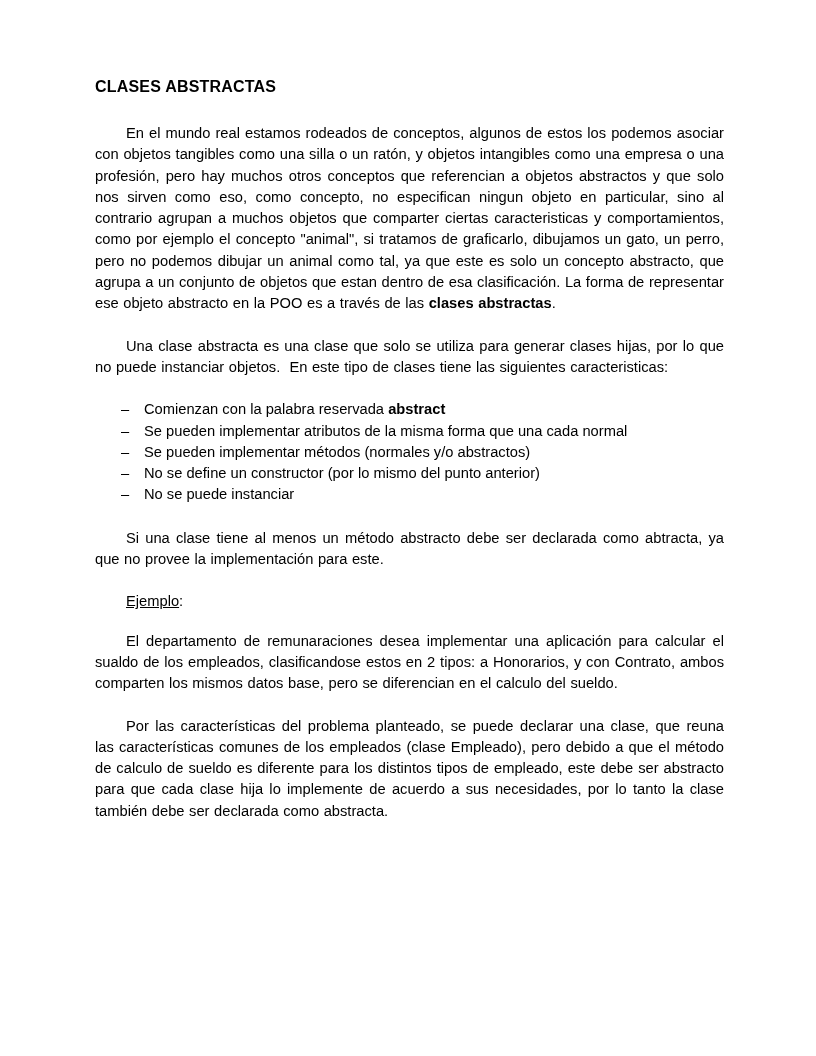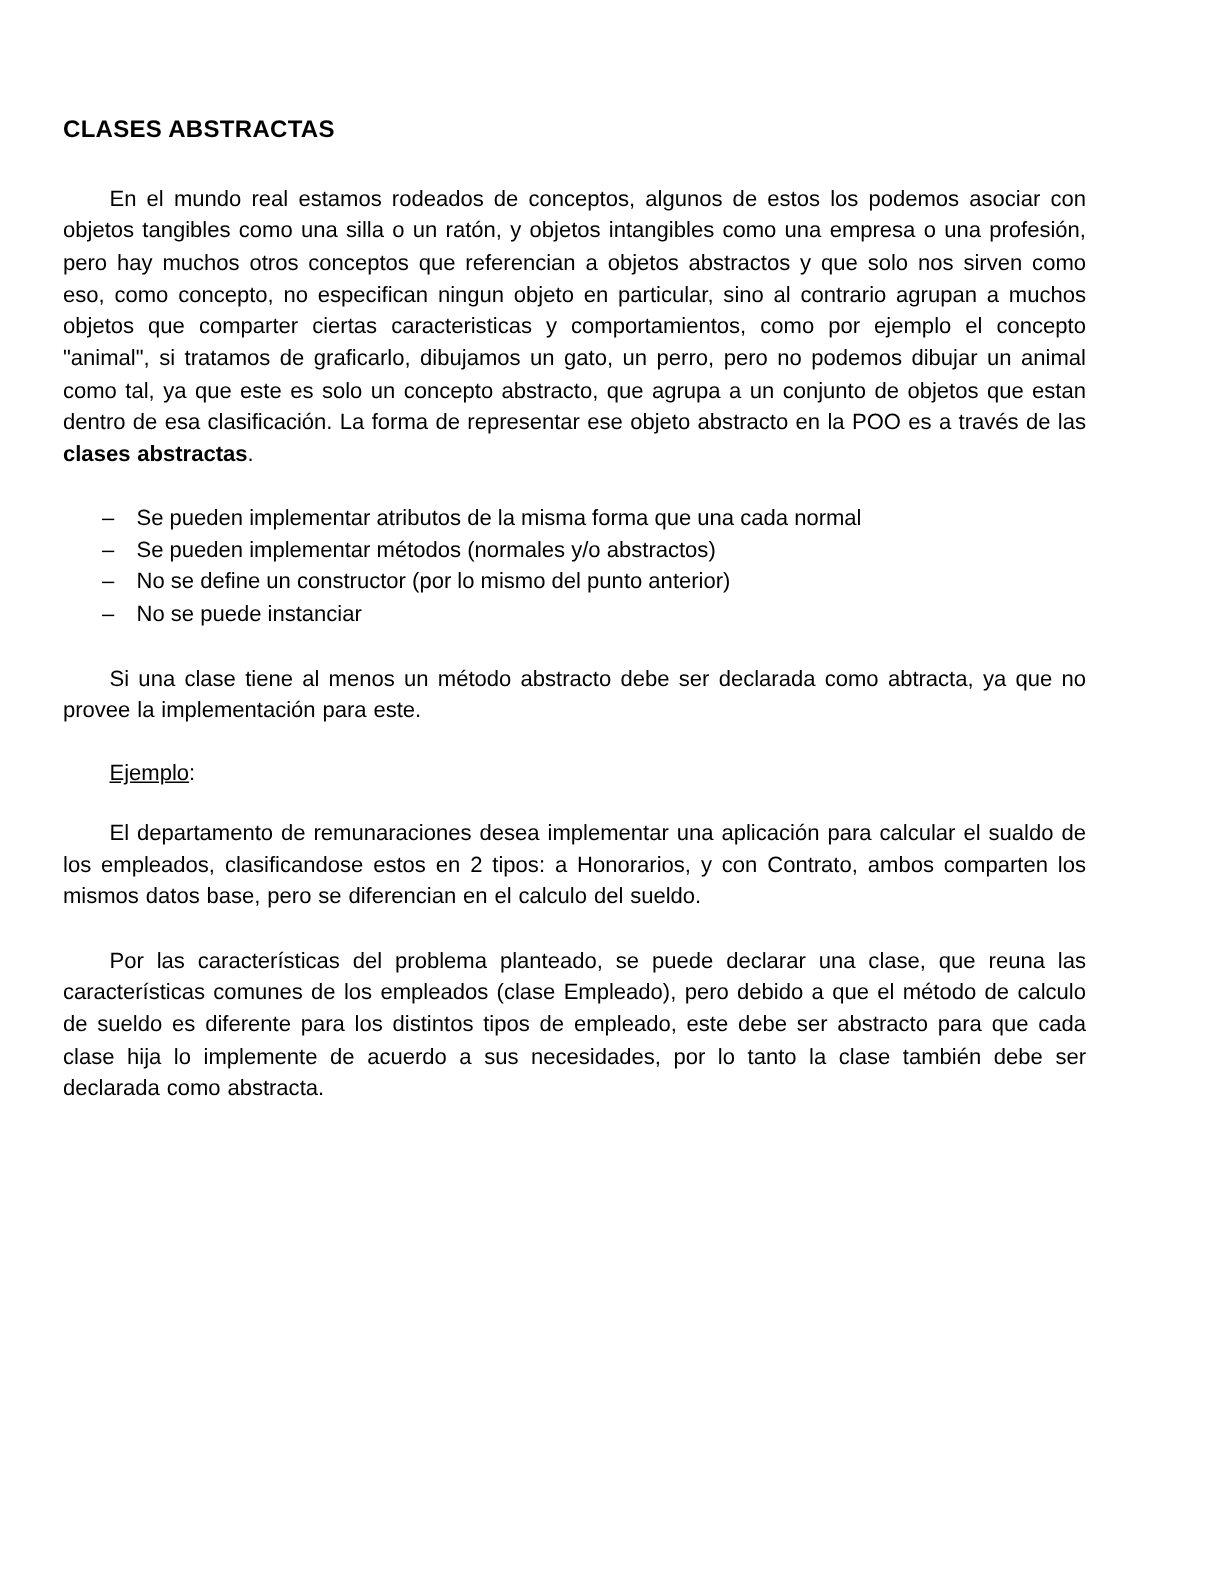--- a/index.html
+++ b/index.html
@@ -6,21 +6,21 @@
     margin: 0;
     padding: 0;
     background: #ffffff;
   }
   .page {
     position: relative;
     width: 816px;
     height: 1056px;
     background: #ffffff;
     box-sizing: border-box;
-    padding: 78px 76px 40px 42px;
+    padding: 78px 76px 40px 95px;
     font-family: "Liberation Sans", "DejaVu Sans", sans-serif;
     color: #000000;
     overflow: hidden;
   }
   .doc-title {
     font-size: 16px;
     line-height: 18px;
     font-weight: bold;
     margin: 0 0 27px 0;
     letter-spacing: 0.2px;
@@ -61,22 +61,24 @@
 </style>
 </head>
 <body>
 
 <div class="page">
 
   <h1 class="doc-title">CLASES ABSTRACTAS</h1>
 
   <p class="para"><span>En el mundo real estamos rodeados de conceptos, algunos de estos los podemos asociar con objetos tangibles como una silla o un ratón, y objetos intangibles como una empresa o una profesión, pero hay muchos otros conceptos que referencian a objetos abstractos y que solo nos sirven como eso, como concepto, no especifican ningun objeto en particular, sino al contrario agrupan a muchos objetos que comparter ciertas caracteristicas y comportamientos, como por ejemplo el concepto "animal", si tratamos de graficarlo, dibujamos un gato, un perro, pero no podemos dibujar un animal como tal, ya que este es solo un concepto abstracto, que agrupa a un conjunto de objetos que estan dentro de esa clasificación. La forma de representar ese objeto abstracto en la POO es a través de las </span><b>clases abstractas</b><span>.</span></p>
 
+  <p class="para"><span>Una clase abstracta es una clase que solo se utiliza para generar clases hijas, por lo que no puede instanciar objetos.&nbsp; En este tipo de clases tiene las siguientes caracteristicas:</span></p>
 
   <ul class="dash-list">
+    <li><span>Comienzan con la palabra reservada </span><b>abstract</b></li>
     <li><span>Se pueden implementar atributos de la misma forma que una cada normal</span></li>
     <li><span>Se pueden implementar métodos (normales y/o abstractos)</span></li>
     <li><span>No se define un constructor (por lo mismo del punto anterior)</span></li>
     <li><span>No se puede instanciar</span></li>
   </ul>
 
 
   <p class="para"><span>Si una clase tiene al menos un método abstracto debe ser declarada como abtracta, ya que no provee la implementación para este.</span></p>
 
   <p class="example-line"><span class="u">Ejemplo</span><span>:</span></p>

